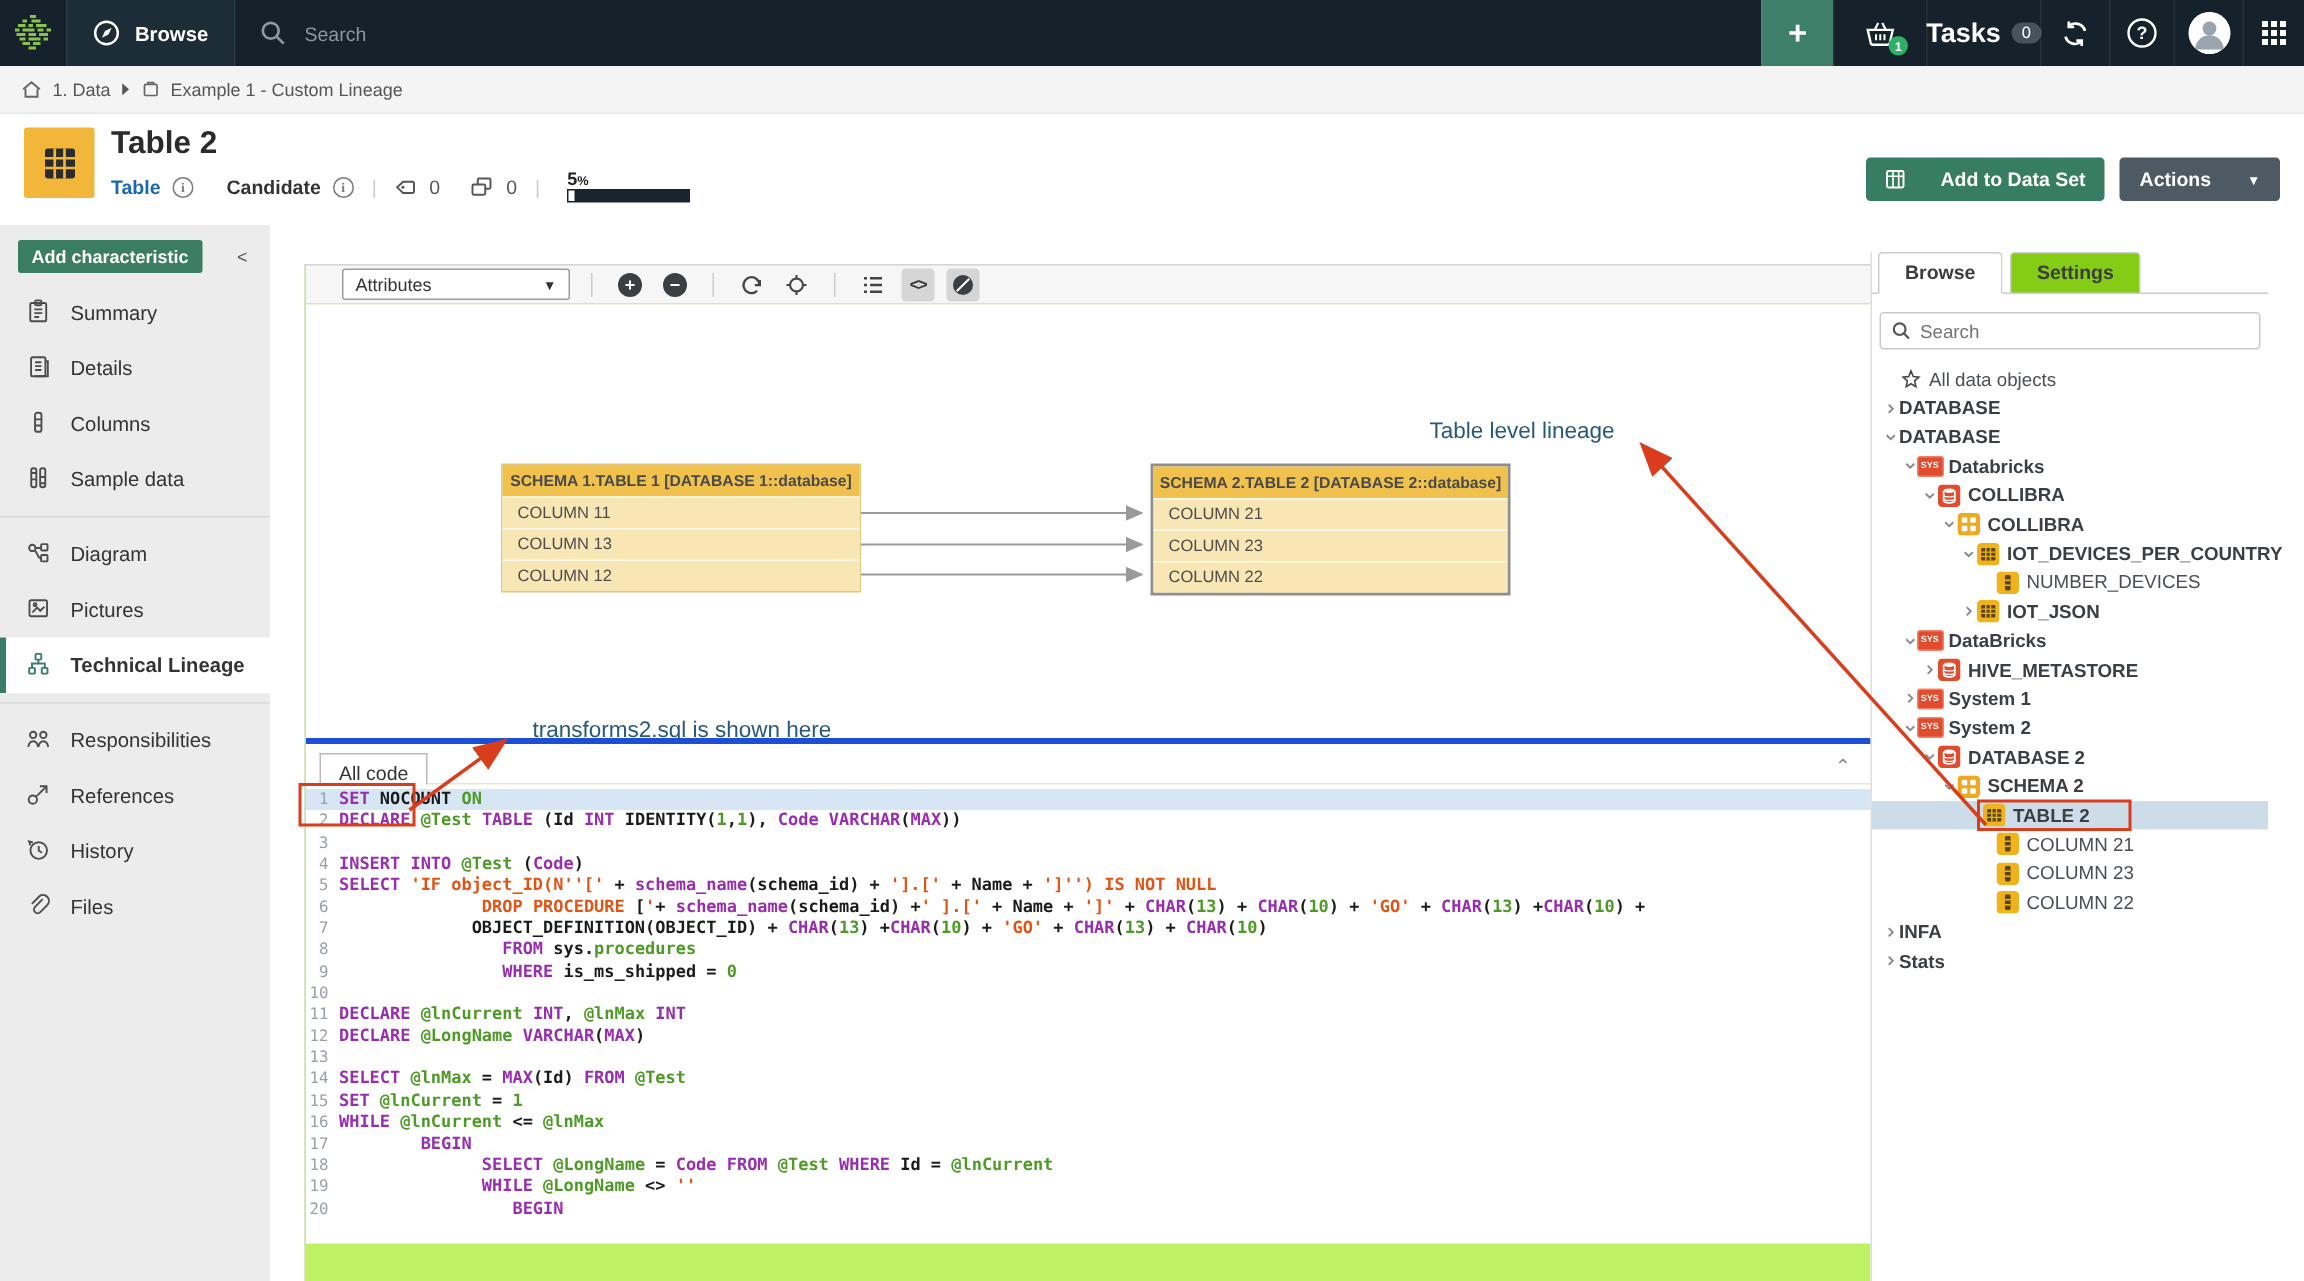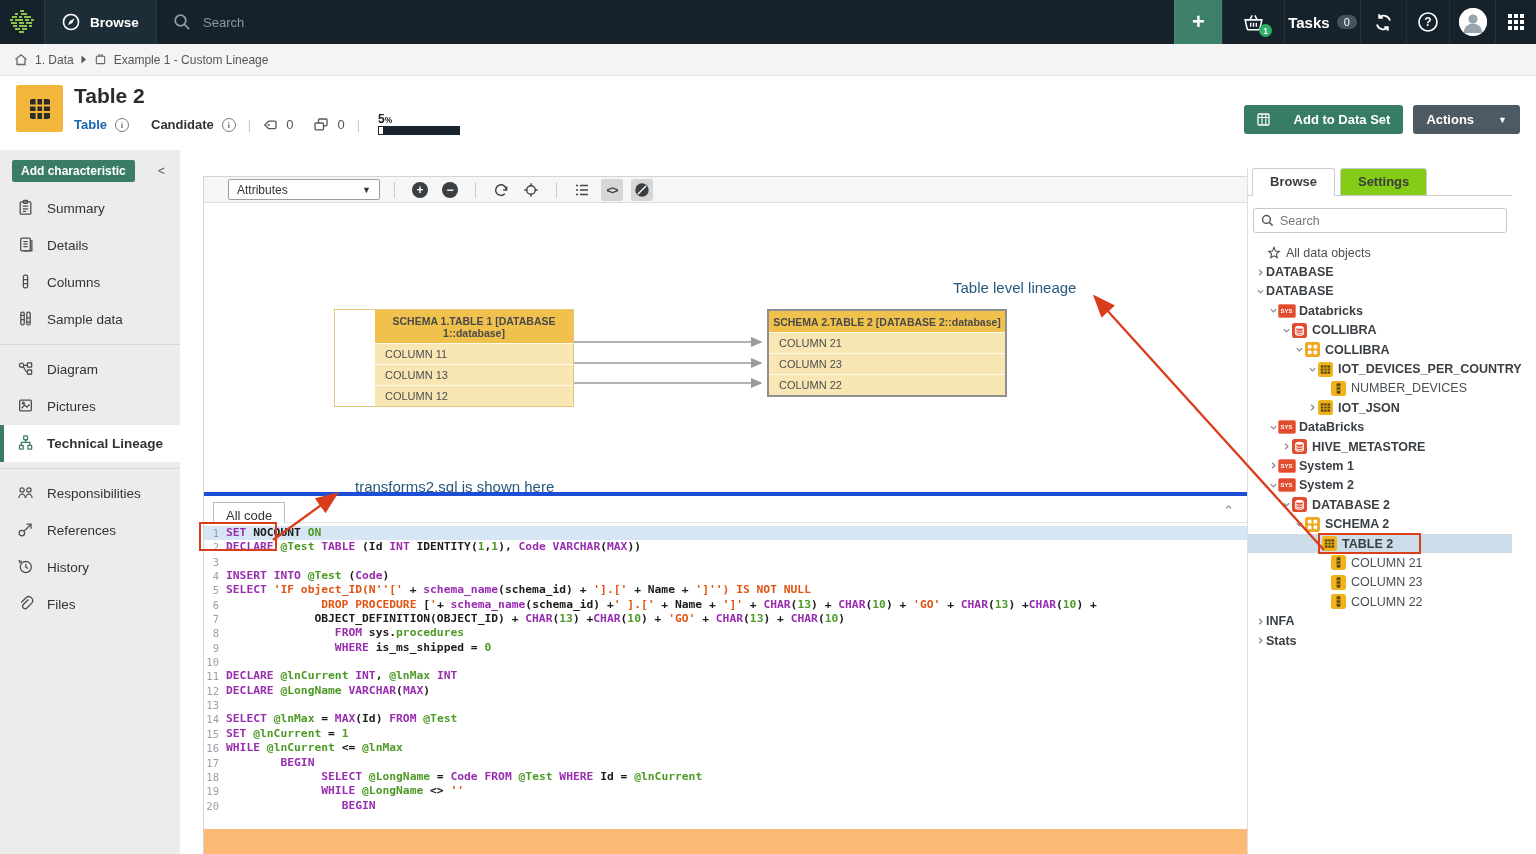--- a/index.html
+++ b/index.html
@@ -14,21 +14,21 @@
   #browse-cell { width:113px; display:flex; align-items:center; gap:9px; padding-left:16px;
                  background:#1d2d38; border-left:1px solid rgba(255,255,255,.06); border-right:1px solid rgba(255,255,255,.06); }
   #browse-cell span.lbl { color:#fff; font-weight:bold; font-size:13.5px; }
   #search-cell { display:flex; align-items:center; gap:12px; padding-left:16px; flex:1; }
   #search-cell .ph { color:#8d98a2; font-size:13px; }
   .nav-right { display:flex; align-items:stretch; margin-left:auto; }
   .navcell { height:44px; display:flex; align-items:center; justify-content:center; border-left:1px solid rgba(255,255,255,.07); position:relative; }
   #plus-cell { width:48px; background:#3e7f69; color:#fff; font-size:22px; font-weight:bold; cursor:pointer; }
   #basket-cell { width:62px; }
   #tasks-cell { width:76px; gap:7px; }
-  #tasks-cell .t { color:#fff; font-weight:bold; font-size:15px; }
+  #tasks-cell .t { color:#fff; font-weight:bold; font-size:18px; }
   #tasks-cell .pill { background:#46535d; color:#fff; border-radius:9px; font-size:11px; padding:1px 7px; }
   #sync-cell { width:46px; } #help-cell { width:43px; } #avatar-cell { width:46px; } #grid-cell { width:41px; }
   .badge { position:absolute; right:12px; bottom:7px; width:13px; height:13px; background:#2fae66; border-radius:50%; color:#fff; font-size:8.5px; font-weight:bold; display:flex; align-items:center; justify-content:center; }
   #avatar-cell .av { width:28px; height:28px; border-radius:50%; background:#fff; overflow:hidden; display:block; }
   #grid-cell .g { display:grid; grid-template-columns:repeat(3,4px); gap:2px; }
   #grid-cell .g i { width:4px; height:4px; background:#fff; display:block; }
 
   
   #breadcrumb { position:absolute; left:0; top:44px; width:1536px; height:32px; background:#f4f4f4; border-bottom:1px solid #e5e5e5;
                 display:flex; align-items:center; gap:7px; padding-left:14px; font-size:12px; color:#555; }
@@ -59,21 +59,21 @@
   #sidebar { position:absolute; left:0; top:150px; width:180px; bottom:0; background:#ececec; }
   #addchar-row { display:flex; align-items:center; justify-content:space-between; padding:10px 12px 8px 12px; }
   #addchar-btn { background:#3a7c64; color:#fff; font-size:12px; font-weight:bold; border-radius:2px; padding:4px 9px; cursor:pointer; }
   #collapse { color:#555; font-size:12px; cursor:pointer; padding:0 3px; }
   .side-item { height:37px; display:flex; align-items:center; gap:13px; padding-left:17px; font-size:13.5px; color:#333; cursor:pointer; }
   .side-item svg { flex:0 0 auto; }
   .side-item.active { background:#fff; font-weight:bold; border-left:4px solid #3a7c64; padding-left:13px; }
   .side-div { border-top:1px solid #d8d8d8; margin:6px 0; }
 
   
-  #mainpanel { position:absolute; left:203px; top:176px; width:1072px; bottom:0; border:1px solid #d4d4d4; border-bottom:none; background:#fdba74; }
+  #mainpanel { position:absolute; left:203px; top:176px; width:1072px; bottom:0; border:1px solid #d4d4d4; border-bottom:none; background:#bef264; }
   #dtoolbar { height:26px; background:#f6f6f6; border-bottom:1px solid #ddd; display:flex; align-items:center; gap:8px; padding-left:24px; }
   #attr-select { width:152px; height:21px; background:#fff; border:1px solid #9e9e9e; border-radius:2px; display:flex; align-items:center; justify-content:space-between; padding:0 8px; font-size:12px; color:#333; cursor:pointer; }
   #attr-select .caret { font-size:9px; color:#333; }
   .tsep { width:1px; height:16px; background:#ccc; margin:0 6px; }
   .t-ic { width:22px; height:22px; display:flex; align-items:center; justify-content:center; cursor:pointer; border-radius:3px; }
   .t-ic.active { background:#d6d6d6; }
   .circ-btn { width:16px; height:16px; border-radius:50%; background:#3a3f44; color:#fff; font-size:12px; font-weight:bold; display:flex; align-items:center; justify-content:center; line-height:0; }
   .code-glyph { font-size:11px; font-weight:bold; color:#333; letter-spacing:-1px; }
 
   #canvas { position:relative; height:289px; background:#fff; }
@@ -430,21 +430,21 @@
       <defs>
         <marker id="garrow" markerWidth="9" markerHeight="8" refX="8" refY="4" orient="auto">
           <path d="M0 0L9 4L0 8z" fill="#9a9a9a"></path>
         </marker>
       </defs>
       <line x1="370" y1="139" x2="557" y2="139" stroke="#9a9a9a" stroke-width="1.3" marker-end="url(#garrow)"></line>
       <line x1="370" y1="160" x2="557" y2="160" stroke="#9a9a9a" stroke-width="1.3" marker-end="url(#garrow)"></line>
       <line x1="370" y1="180" x2="557" y2="180" stroke="#9a9a9a" stroke-width="1.3" marker-end="url(#garrow)"></line>
     </svg>
     <div id="lineage-nodes">
-        <div class="lnode" style="left: 130px; top: 106px; padding-left: 40px;">
+        <div class="lnode" style="left: 130px; top: 106px;">
           <div class="ntitle">SCHEMA 1.TABLE 1 [DATABASE 1::database]</div>
           <div class="nrow">COLUMN 11</div>
           <div class="nrow">COLUMN 13</div>
           <div class="nrow">COLUMN 12</div>
         </div>
         <div class="lnode selected" style="left: 563px; top: 106px;">
           <div class="ntitle">SCHEMA 2.TABLE 2 [DATABASE 2::database]</div>
           <div class="nrow">COLUMN 21</div>
           <div class="nrow">COLUMN 23</div>
           <div class="nrow">COLUMN 22</div>

